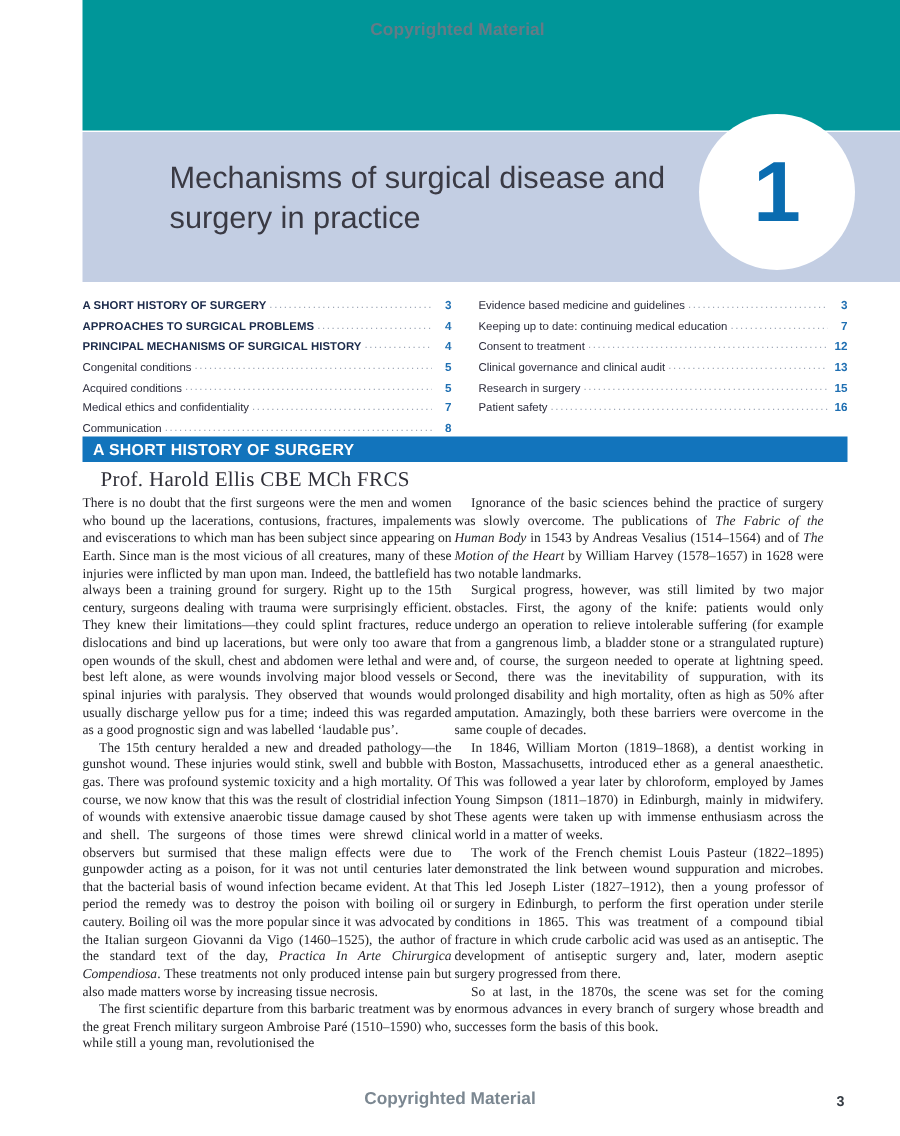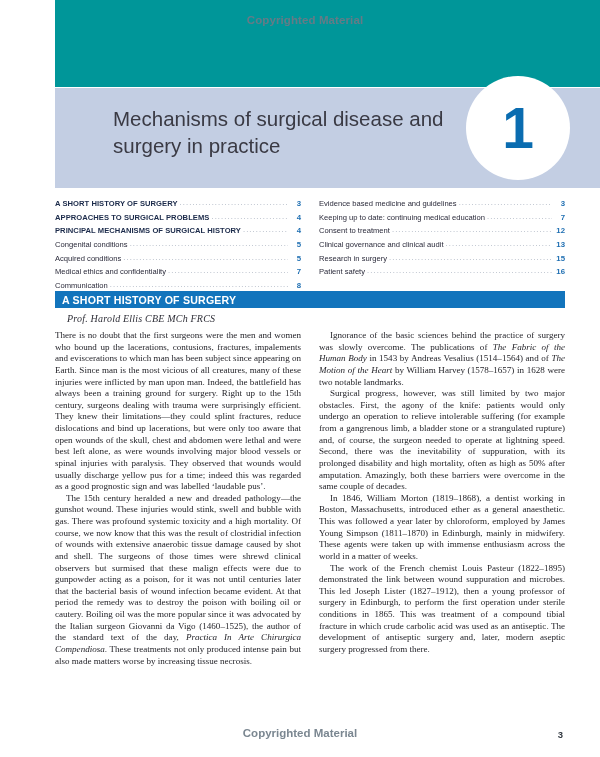--- a/index.html
+++ b/index.html
@@ -151,35 +151,34 @@
     font-size: 10.6px;
     font-weight: bold;
     color: #ffffff;
     letter-spacing: 0.2px;
   }
   .byline {
     position: absolute;
     left: 67px;
     top: 313px;
     font-family: "Liberation Serif", serif;
-    font-style: italic;
-    font-size: 10px;
+    font-size: 14px;
     color: #2f2f38;
     letter-spacing: 0.2px;
     z-index: 2;
   }
 
   
   .body-cols {
     position: absolute;
     left: 55px;
     top: 330px;
     width: 510px;
     display: flex;
-    gap: 18px;
+    gap: 2px;
     z-index: 2;
   }
   .body-col {
     width: 246px;
   }
   .body-col p {
     margin: 0;
     font-family: "Liberation Serif", serif;
     font-size: 9.05px;
     line-height: 1.285;
@@ -309,23 +308,25 @@
 
 <div class="section-bar">
   <div class="section-bar-title">A SHORT HISTORY OF SURGERY</div>
 </div>
 <div class="byline">Prof. Harold Ellis CBE MCh FRCS</div>
 
 <div class="body-cols">
   <div class="body-col">
     <p class="first">There is no doubt that the first surgeons were the men and women who bound up the lacerations, contusions, fractures, impalements and eviscerations to which man has been subject since appearing on Earth. Since man is the most vicious of all creatures, many of these injuries were inflicted by man upon man. Indeed, the battlefield has always been a training ground for surgery. Right up to the 15th century, surgeons dealing with trauma were surprisingly efficient. They knew their limitations—they could splint fractures, reduce dislocations and bind up lacerations, but were only too aware that open wounds of the skull, chest and abdomen were lethal and were best left alone, as were wounds involving major blood vessels or spinal injuries with paralysis. They observed that wounds would usually discharge yellow pus for a time; indeed this was regarded as a good prognostic sign and was labelled ‘laudable pus’.</p>
     <p id="left-p2">The 15th century heralded a new and dreaded pathology—the gunshot wound. These injuries would stink, swell and bubble with gas. There was profound systemic toxicity and a high mortality. Of course, we now know that this was the result of clostridial infection of wounds with extensive anaerobic tissue damage caused by shot and shell. The surgeons of those times were shrewd clinical observers but surmised that these malign effects were due to gunpowder acting as a poison, for it was not until centuries later that the bacterial basis of wound infection became evident. At that period the remedy was to destroy the poison with boiling oil or cautery. Boiling oil was the more popular since it was advocated by the Italian surgeon Giovanni da Vigo (1460–1525), the author of the standard text of the day, <i>Practica In Arte Chirurgica Compendiosa</i>. These treatments not only produced intense pain but also made matters worse by increasing tissue necrosis.</p>
+    <p>The first scientific departure from this barbaric treatment was by the great French military surgeon Ambroise Paré (1510–1590) who, while still a young man, revolutionised the</p>
   </div>
   <div class="body-col">
     <p id="right-p2">Ignorance of the basic sciences behind the practice of surgery was slowly overcome. The publications of <i>The Fabric of the Human Body</i> in 1543 by Andreas Vesalius (1514–1564) and of <i>The Motion of the Heart</i> by William Harvey (1578–1657) in 1628 were two notable landmarks.</p>
     <p>Surgical progress, however, was still limited by two major obstacles. First, the agony of the knife: patients would only undergo an operation to relieve intolerable suffering (for example from a gangrenous limb, a bladder stone or a strangulated rupture) and, of course, the surgeon needed to operate at lightning speed. Second, there was the inevitability of suppuration, with its prolonged disability and high mortality, often as high as 50% after amputation. Amazingly, both these barriers were overcome in the same couple of decades.</p>
     <p>In 1846, William Morton (1819–1868), a dentist working in Boston, Massachusetts, introduced ether as a general anaesthetic. This was followed a year later by chloroform, employed by James Young Simpson (1811–1870) in Edinburgh, mainly in midwifery. These agents were taken up with immense enthusiasm across the world in a matter of weeks.</p>
     <p>The work of the French chemist Louis Pasteur (1822–1895) demonstrated the link between wound suppuration and microbes. This led Joseph Lister (1827–1912), then a young professor of surgery in Edinburgh, to perform the first operation under sterile conditions in 1865. This was treatment of a compound tibial fracture in which crude carbolic acid was used as an antiseptic. The development of antiseptic surgery and, later, modern aseptic surgery progressed from there.</p>
+    <p>So at last, in the 1870s, the scene was set for the coming enormous advances in every branch of surgery whose breadth and successes form the basis of this book.</p>
   </div>
 </div>
 
 <div class="footer-watermark">Copyrighted Material</div>
 <div class="page-number">3</div>
 
 </body></html>

